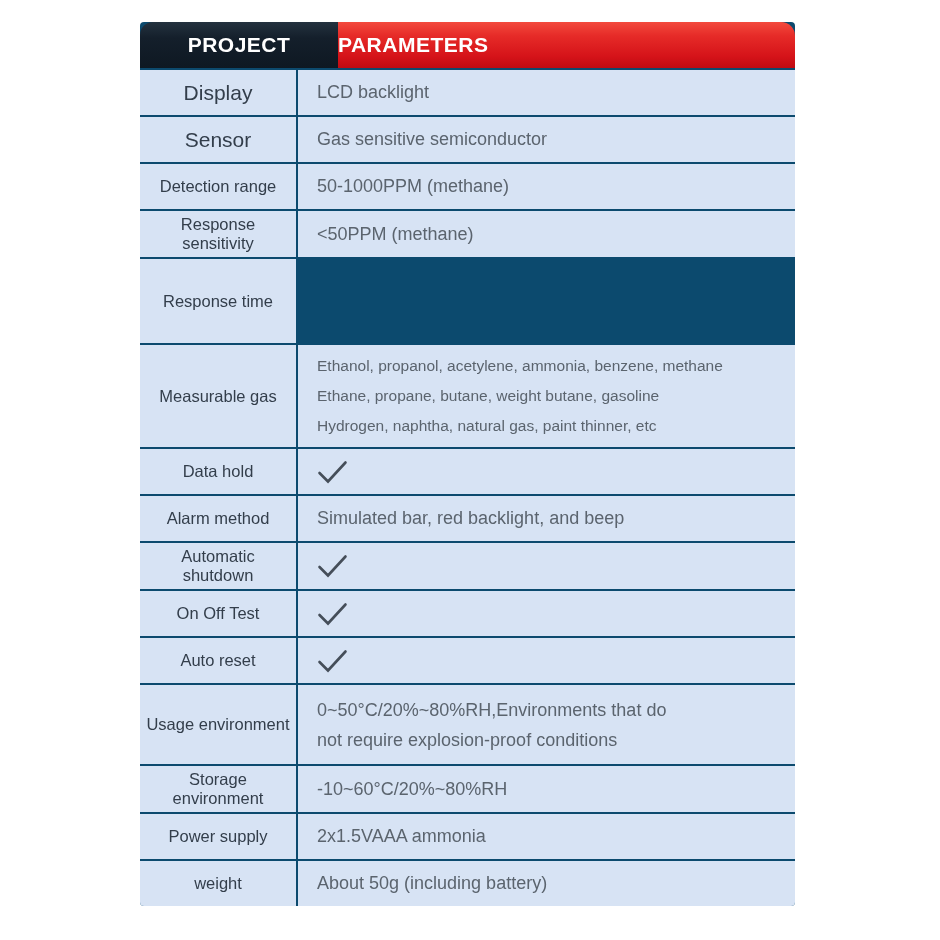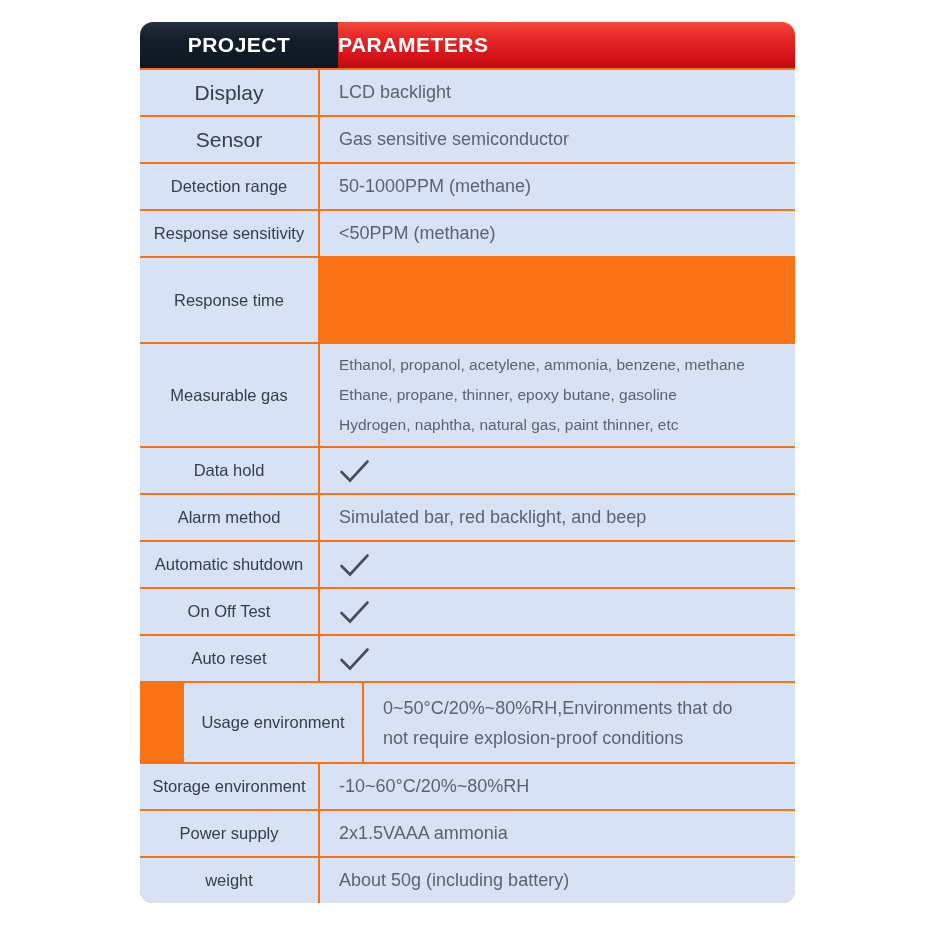--- a/index.html
+++ b/index.html
@@ -15,22 +15,22 @@
   }
 
   .spec-table {
     position: absolute;
     left: 140px;
     top: 22px;
     width: 655px;
     display: flex;
     flex-direction: column;
     gap: 2px;
-    background: #f97316;           
-    border-radius: 13px;
+    background: #0c4a6e;           
+    border-radius: 4px;
     overflow: hidden;
   }
 
   
   .header-row {
     display: flex;
     height: 46px;
     flex: none;
   }
   .hcell {
@@ -55,21 +55,21 @@
 
   
   .row {
     display: flex;
     gap: 2px;
     min-height: 45px;
     flex: none;
   }
   .cell { background: #d7e3f4; }
   .cell.label {
-    width: 178px;
+    width: 156px;
     display: flex;
     align-items: center;
     justify-content: center;
     text-align: center;
     color: #333e4b;
     font-size: 16.5px;
     padding: 4px 6px;
   }
   .cell.label.large { font-size: 21px; }
   .cell.value {
@@ -80,21 +80,21 @@
     color: #5b646e;
     font-size: 18px;
     padding: 6px 14px 6px 19px;
   }
   .cell.value .line { line-height: 30px; }
   .cell.value.small { font-size: 15.5px; }
 
   
   .row:nth-child(6)  { min-height: 84px; }  
   .row:nth-child(7)  { min-height: 99px; }  
-  .row:nth-child(13) { min-height: 79px; margin-left: 44px; }  
+  .row:nth-child(13) { min-height: 79px; }  
 
   .check-icon { display: block; margin: 2px 0; }
 </style>
 </head>
 <body>
 
 <div class="canvas">
   <div class="spec-table" id="spec-table">
     <div class="header-row">
       <div class="hcell project">PROJECT</div>
@@ -117,21 +117,21 @@
         <div class="cell label">Response sensitivity</div>
         <div class="cell value">&lt;50PPM (methane)</div>
       </div>
       <div class="row">
         <div class="cell label">Response time</div>
       </div>
       <div class="row">
         <div class="cell label">Measurable gas</div>
         <div class="cell value small">
           <div class="line">Ethanol, propanol, acetylene, ammonia, benzene, methane</div>
-          <div class="line">Ethane, propane, thinner, epoxy butane, gasoline</div>
+          <div class="line">Ethane, propane, butane, weight butane, gasoline</div>
           <div class="line">Hydrogen, naphtha, natural gas, paint thinner, etc</div>
         </div>
       </div>
       <div class="row">
         <div class="cell label">Data hold</div>
         <div class="cell value">
           <svg class="check-icon" width="31" height="24" viewBox="0 0 31 24">
             <path d="M2.5 13 L11 21.5 L28.5 2.5" fill="none" stroke="#454e59" stroke-width="2.6" stroke-linecap="round"></path>
           </svg>
         </div>

